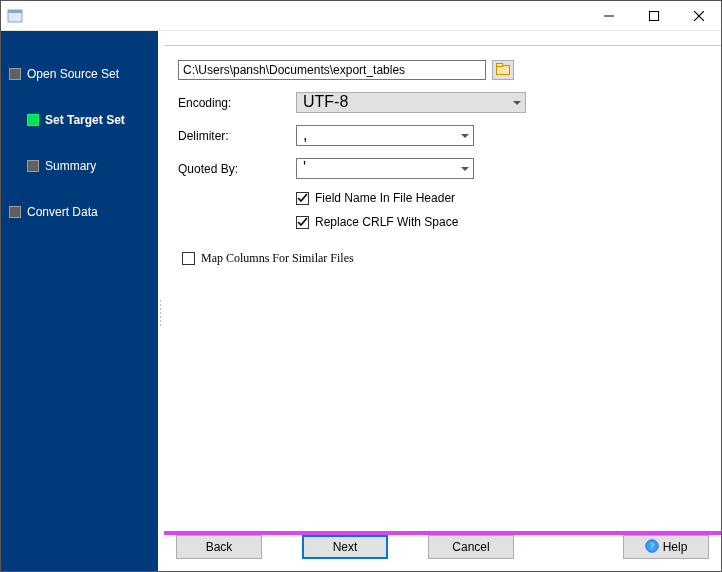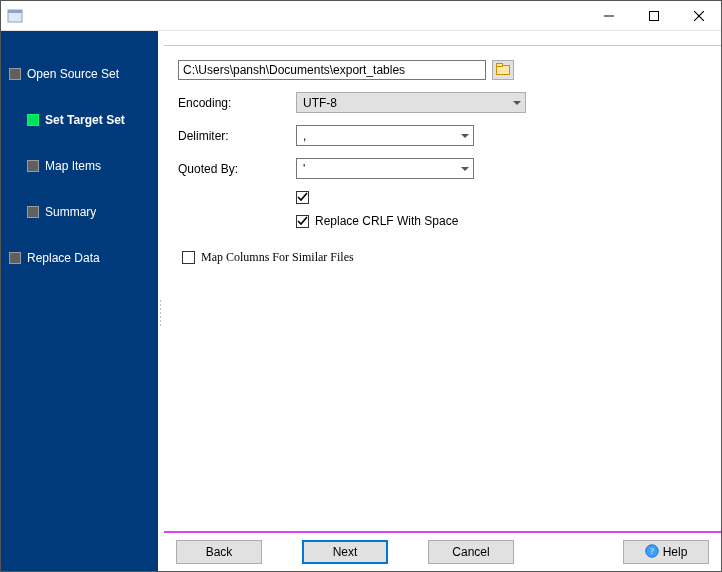--- a/index.html
+++ b/index.html
@@ -126,23 +126,23 @@
     border: 1px solid #adadad;
     background: #e1e1e1;
     display: flex; align-items: center; justify-content: center;
     cursor: default;
   }
   .combo {
     position: relative;
     height: 21px;
     border: 1px solid #adadad;
     background: #e1e1e1;
-    display: flex; align-items: center;
+    display: flex; 
     padding: 0 20px 0 6px;
-    font-size: 12px;
+    font-size: 16px;
   }
   .combo.w230 { width: 230px; }
   .combo.w180 { width: 178px; background: #fff; border-color: #767676; }
   .combo .arrow {
     position: absolute; right: 4px; top: 50%; transform: translateY(-50%);
     width: 0; height: 0;
     border-left: 4px solid transparent;
     border-right: 4px solid transparent;
     border-top: 4px solid #555;
   }
@@ -157,23 +157,22 @@
     width: 13px; height: 13px;
     border: 1px solid #333;
     background: #fff;
     display: inline-flex; align-items: center; justify-content: center;
   }
   .chk.checked svg { display: block; }
   .chk svg { display: none; width: 11px; height: 11px; }
   
   .buttonbar {
     height: 40px;
-    border-top: 2px solid #d946ef;
-    display: flex;
-    align-items: center;
+    border-top: 4px solid #d946ef;
+    display: flex;
     padding: 0 12px;
     gap: 40px;
   }
   .buttonbar .spacer { flex: 1; }
   .btn {
     min-width: 86px;
     height: 24px;
     border: 1px solid #adadad;
     background: #e1e1e1;
     display: flex; align-items: center; justify-content: center;
@@ -232,35 +231,29 @@
         <ul class="tree">
           <li class="l1">
             <div class="row">
                 <span class="box active"></span>
                 <span class="label bold">Set Target Set</span>
               </div>
           </li>
           <li class="l1">
             <div class="row">
                 <span class="box"></span>
-                <span class="label">Map Items</span>
-              </div>
-          </li>
-          <li class="l1">
-            <div class="row">
-                <span class="box"></span>
                 <span class="label">Summary</span>
               </div>
           </li>
         </ul>
       </li>
       <li class="l0">
         <div class="row">
             <span class="box"></span>
-            <span class="label">Replace Data</span>
+            <span class="label">Convert Data</span>
           </div>
       </li>
     </ul>
   </div>
 
   <div class="splitbar"></div>
 
   <div class="content">
     <div class="form">
       <div class="form-sep"></div>
@@ -308,20 +301,21 @@
           </div>
         </div>
       </div>
 
       <div class="checkline">
         <span class="chk checked">
           <svg viewBox="0 0 11 11">
               <polyline points="1,5 4,8 10,1" fill="none" stroke="#000" stroke-width="1.6"></polyline>
             </svg>
         </span>
+        <span>Field Name In File Header</span>
       </div>
 
       <div class="checkline">
         <span class="chk checked">
           <svg viewBox="0 0 11 11">
               <polyline points="1,5 4,8 10,1" fill="none" stroke="#000" stroke-width="1.6"></polyline>
             </svg>
         </span>
         <span>Replace CRLF With Space</span>
       </div>

